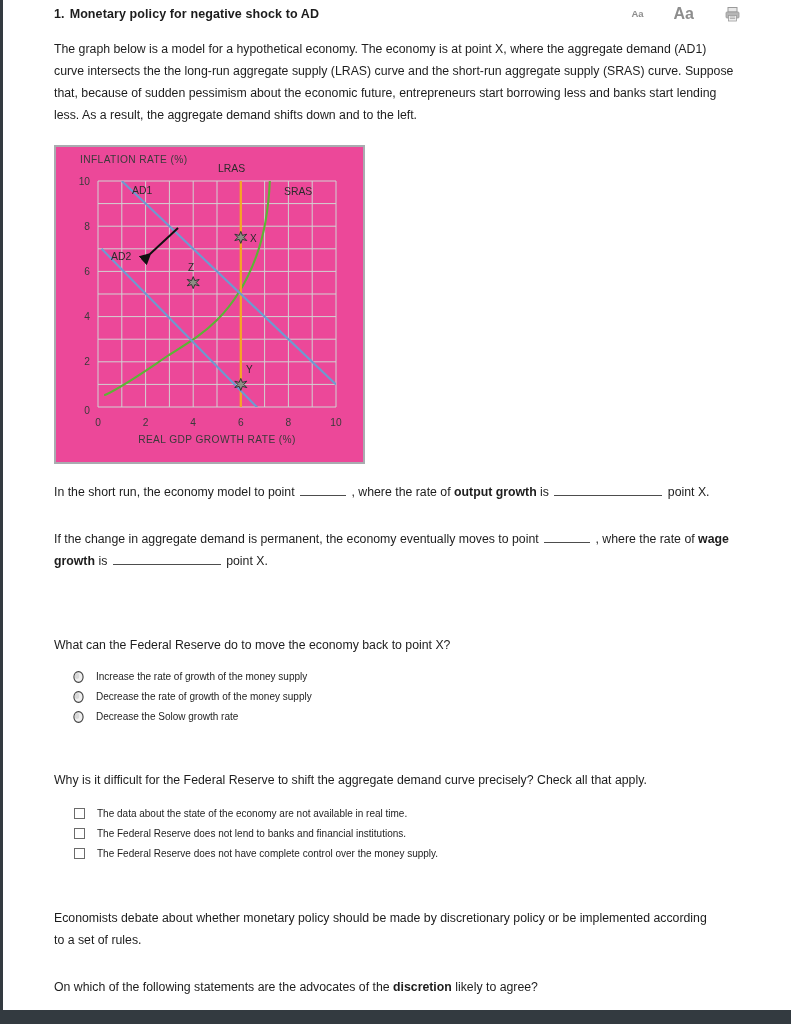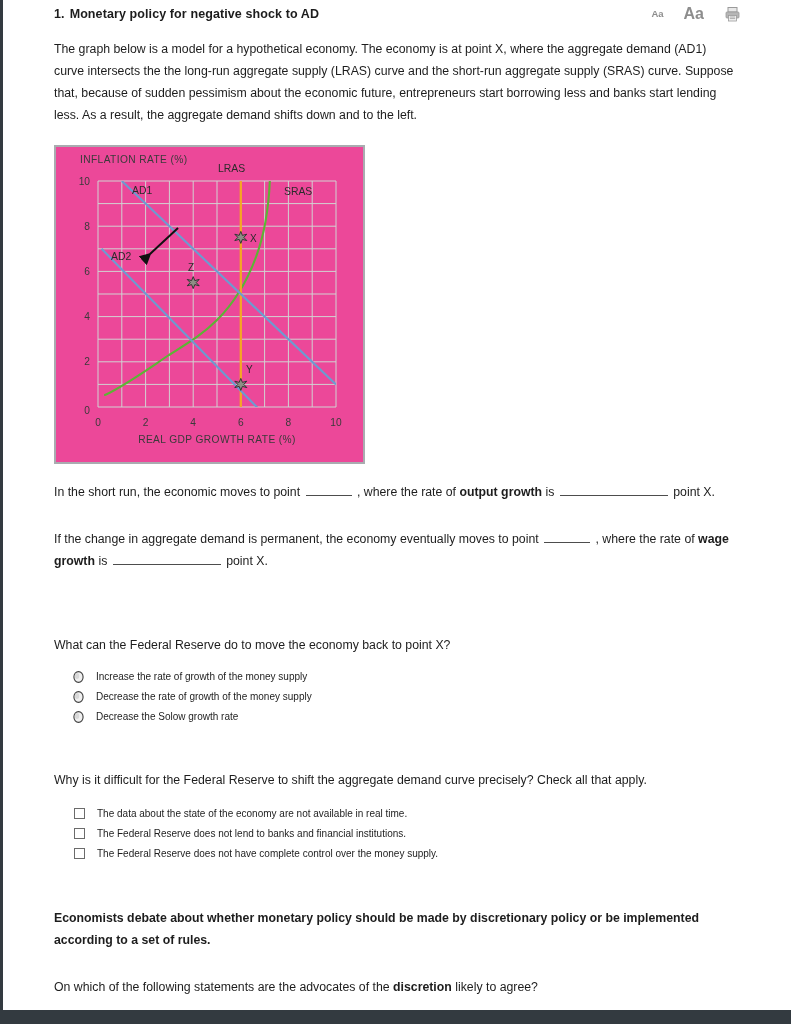--- a/index.html
+++ b/index.html
@@ -44,21 +44,21 @@
     font-size: 12.5px;
     font-weight: bold;
     color: #1c1c1c;
     letter-spacing: 0.1px;
     white-space: nowrap;
   }
   .q-title .q-num { margin-right: 5px; }
   .tools {
     display: flex;
     align-items: center;
-    gap: 20px;
+    gap: 30px;
     padding-right: 13px;
   }
   .aa-small {
     font-size: 9.5px;
     color: #8d8d8d;
     font-weight: bold;
     cursor: pointer;
     line-height: 1;
   }
   .aa-large {
@@ -251,21 +251,21 @@
             <path d="M0,-6 L1.6,-2 L6,-3.2 L3,0 L6,3.2 L1.6,2 L0,6 L-1.6,2 L-6,3.2 L-3,0 L-6,-3.2 L-1.6,-2 Z" fill="#8e8e85" stroke="#333333" stroke-width="1"></path>
           </g>
         </g>
         <text x="194" y="95" font-family="Liberation Sans, sans-serif" font-size="10" fill="#2b2b2b">X</text>
         <text x="132" y="124" font-family="Liberation Sans, sans-serif" font-size="10" fill="#2b2b2b">Z</text>
         <text x="190" y="226" font-family="Liberation Sans, sans-serif" font-size="10" fill="#2b2b2b">Y</text>
       </svg>
     </div>
 
     <p class="para" style="margin-top:17px; width:690px;">
-      <span>In the short run, the economic moves to point</span>
+      <span>In the short run, the economy model to point</span>
       <span class="blank short"></span>
       <span>, where the rate of</span>
       <b>output growth</b>
       <span>is</span>
       <span class="blank long"></span>
       <span>point X.</span>
     </p>
 
     <p class="para" style="margin-top:25px; width:690px;">
       <span>If the change in aggregate demand is permanent, the economy eventually moves to point</span>
@@ -317,21 +317,21 @@
           <span class="opt-label">The Federal Reserve does not lend to banks and financial institutions.</span>
         </div>
         <div class="opt-row">
           <span class="checkbox"></span>
           <span class="opt-label">The Federal Reserve does not have complete control over the money supply.</span>
         </div>
       </div>
     </div>
 
     <div class="block" style="margin-top:44px;">
-      <p class="para" style="width:660px;font-weight:bold;">Economists debate about whether monetary policy should be made by discretionary policy or be implemented according to a set of rules.</p>
+      <p class="para" style="width:660px;">Economists debate about whether monetary policy should be made by discretionary policy or be implemented according to a set of rules.</p>
       <p class="para" style="margin-top:25px;">
         <span>On which of the following statements are the advocates of the</span>
         <b>discretion</b>
         <span>likely to agree?</span>
       </p>
     </div>
 
   </div>
 </div>
 

